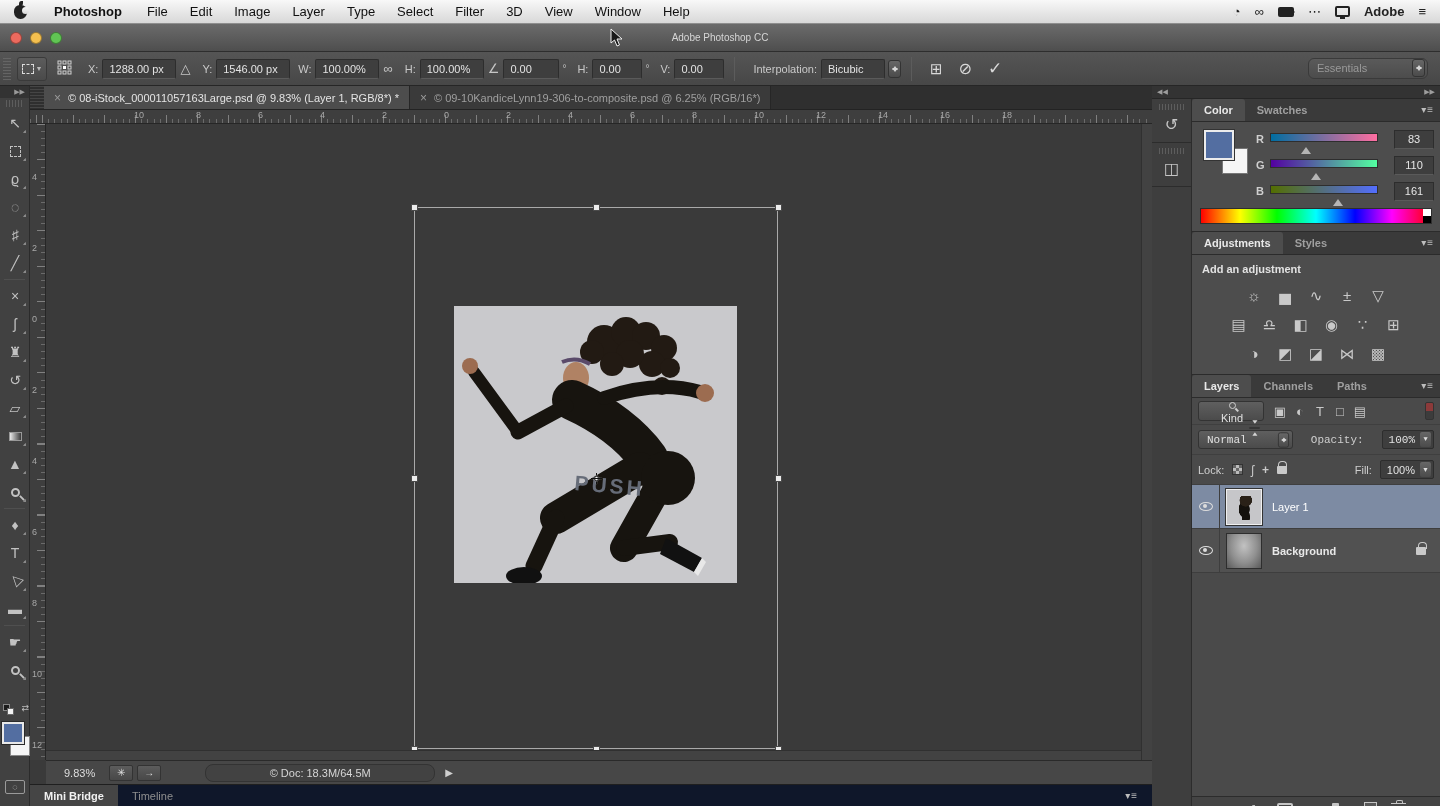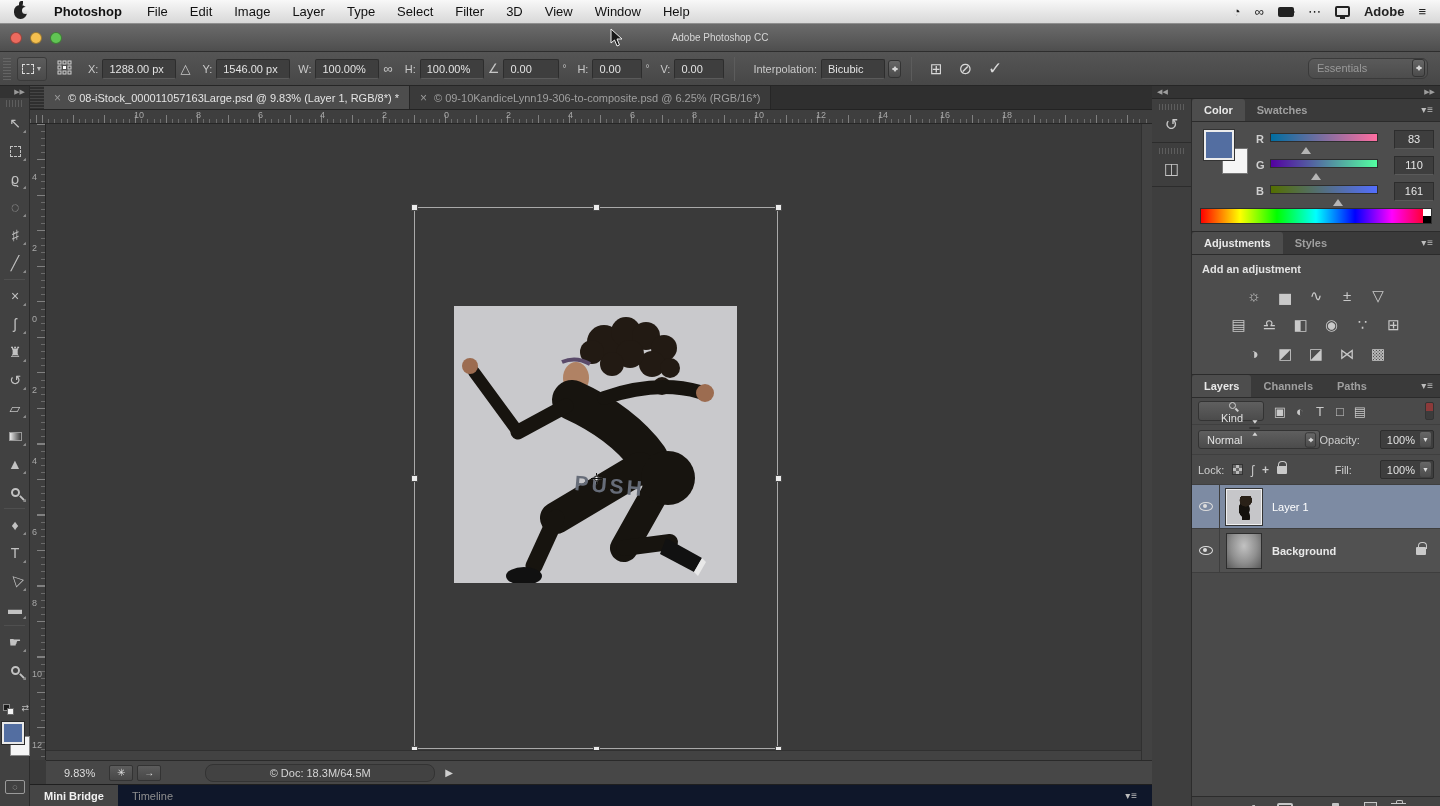--- a/index.html
+++ b/index.html
@@ -181,25 +181,25 @@
   .lp-row { display:flex; align-items:center; padding:0 6px; border-bottom:1px solid #3f3f3f; }
   .lp-filter { height:27px; gap:6px; }
   .kind-select { width:66px; height:20px; background:linear-gradient(#5f5f5f,#4b4b4b); border:1px solid #333; border-radius:3px;
     display:flex; align-items:center; padding:0 2px 0 4px; gap:3px; color:#e0e0e0; position:relative;flex-direction:column; }
   .kind-mag { width:7px; height:7px; border:1.5px solid #d0d0d0; border-radius:50%; position:relative; flex:none; }
   .kind-mag::after { content:""; position:absolute; left:5px; top:6px; width:4px; height:1.5px; background:#d0d0d0; transform:rotate(45deg); }
   .kind-select .stepper { margin-left:auto; transform:scale(.85); }
   .kf-icon { color:#c9c9c9; font-size:13px; width:20px; text-align:center; }
   .kf-toggle { margin-left:auto; width:9px; height:18px; border-radius:2px; border:1px solid #333;
     background:linear-gradient(#8c3a3a 0 50%,#3c3c3c 50% 100%); }
-  .lp-blend { height:30px; gap:0; }
+  .lp-blend { height:30px; gap:18px;font-family:Liberation Mono, monospace; }
   .blend-select { width:126px; height:19px; background:linear-gradient(#5f5f5f,#4b4b4b); border:1px solid #333; border-radius:3px;
     display:flex; align-items:center; padding:0 2px 0 8px; color:#e2e2e2; }
   .blend-select .stepper { margin-left:auto; transform:scale(.85); }
-  .chip { height:19px; background:#3e3e3e; border:1px solid #2d2d2d; border-radius:2px; display:flex; align-items:center; padding:0 2px 0 6px; color:#e2e2e2;margin-left:20px; }
+  .chip { height:19px; background:#3e3e3e; border:1px solid #2d2d2d; border-radius:2px; display:flex; align-items:center; padding:0 2px 0 6px; color:#e2e2e2; }
   .chip .dd { margin-left:5px; width:11px; height:15px; background:linear-gradient(#676767,#4b4b4b); border-radius:2px; font-size:7px; color:#ddd; text-align:center; line-height:15px; }
   .lp-lock { height:30px; gap:8px; }
   .lock-label { color:#cfcfcf; }
   .lk-icon { color:#c9c9c9; font-size:12px; }
   .checker { width:11px; height:11px; background:
       linear-gradient(45deg,#bbb 25%,transparent 25%,transparent 75%,#bbb 75%),
       linear-gradient(45deg,#bbb 25%,#666 25%,#666 75%,#bbb 75%); background-size:6px 6px; background-position:0 0,3px 3px; border:1px solid #333; }
   .padlock { width:10px; height:8px; background:#c9c9c9; border-radius:1px; position:relative; display:inline-block; }
   .padlock::before { content:""; position:absolute; left:1.5px; top:-5px; width:7px; height:6px; border:1.5px solid #c9c9c9; border-bottom:none; border-radius:4px 4px 0 0; }
   .layer-row { display:flex; align-items:center; height:44px; background:#515151; border-bottom:1px solid #3e3e3e; }

